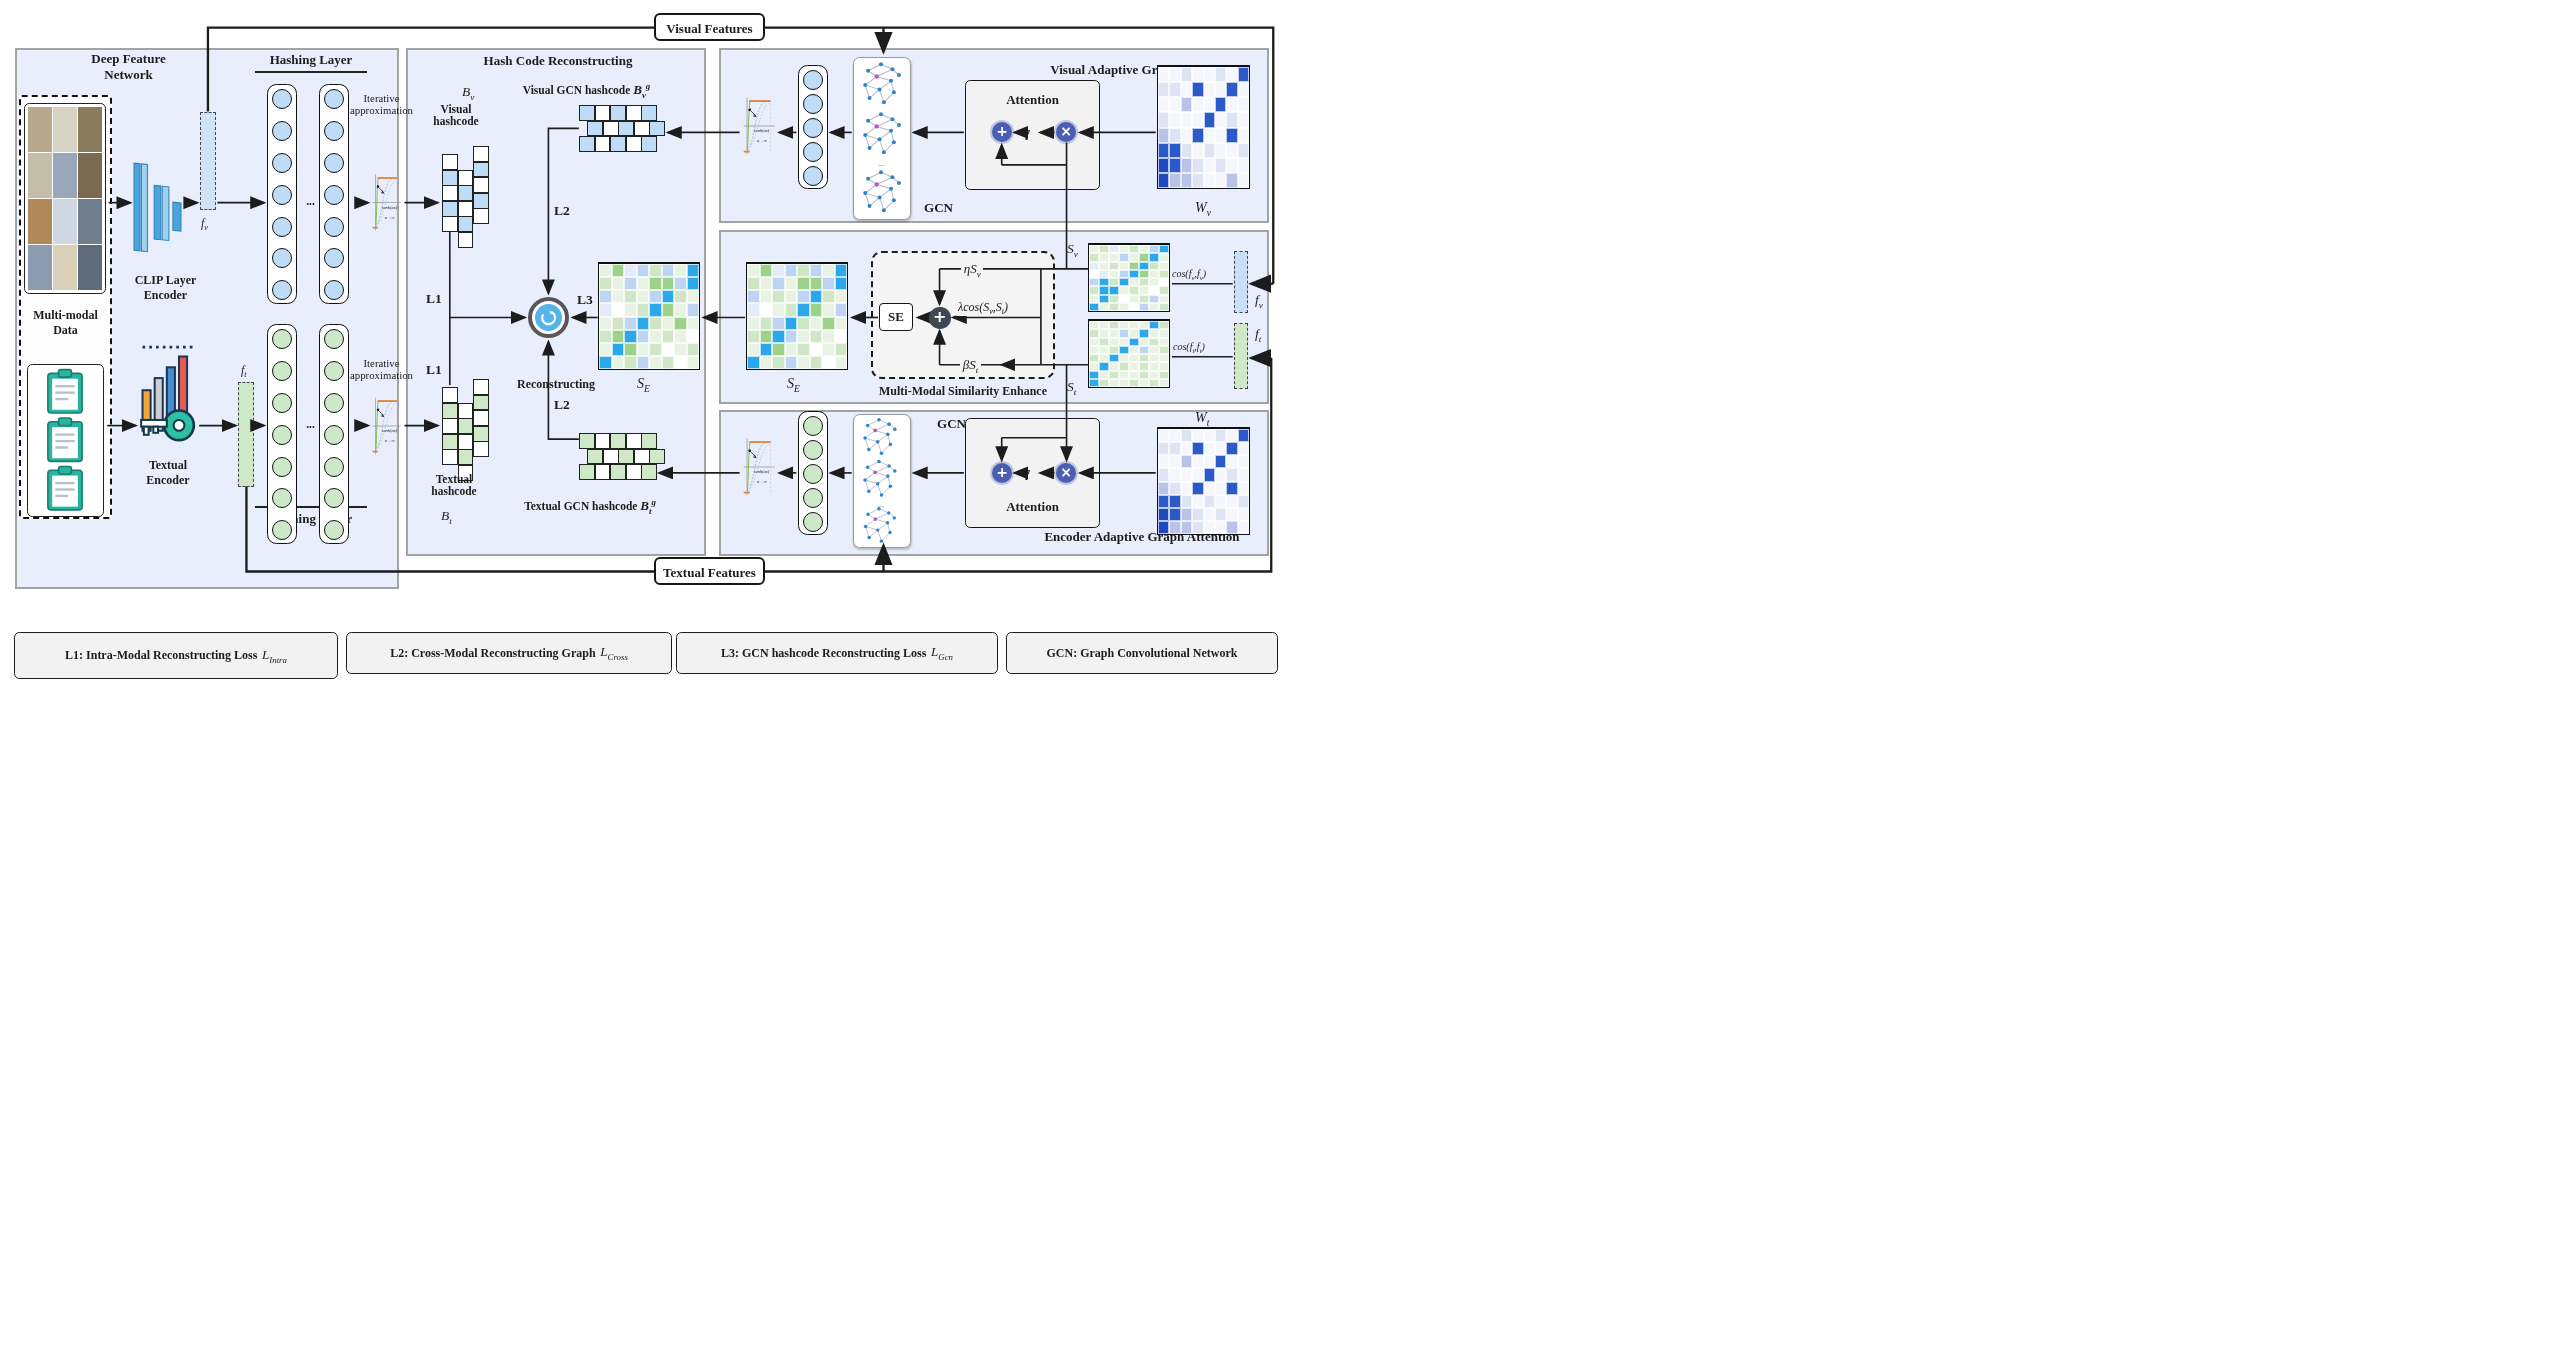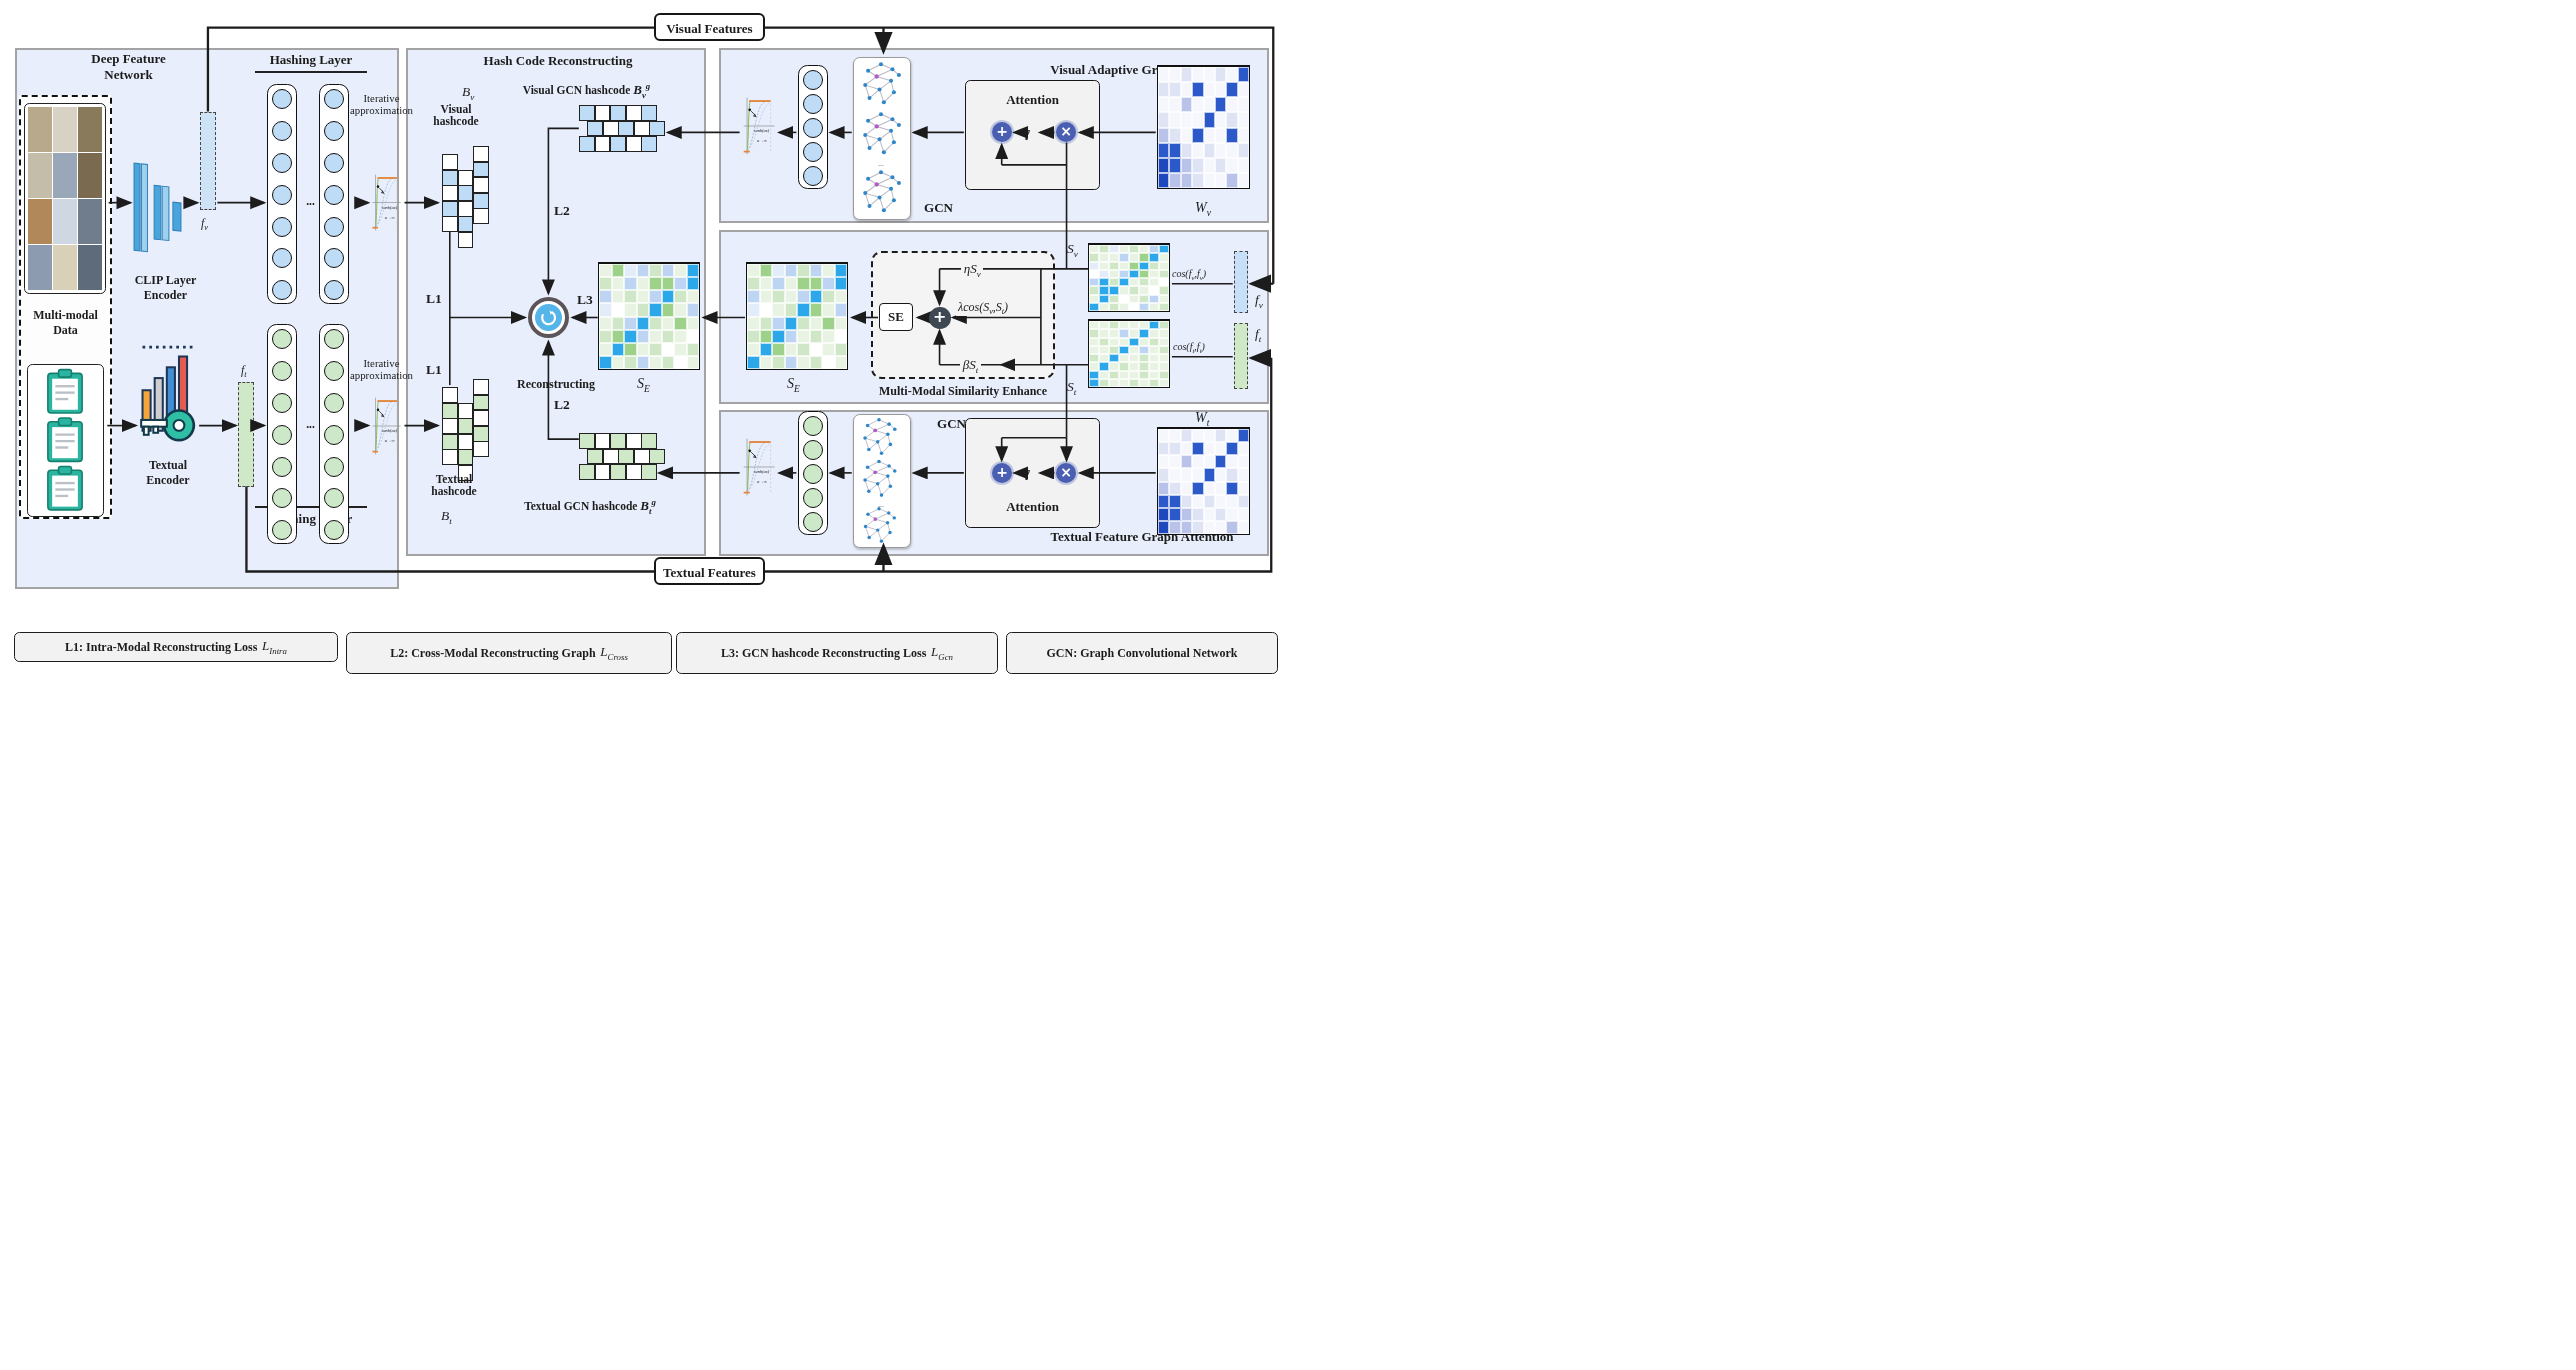--- a/index.html
+++ b/index.html
@@ -791,21 +791,21 @@
   <div class="math abs z30" style="left:1067px;top:379px;font-size:13.5px;">S<sub>t</sub></div>
 
   <div class="math abs z30" style="left:1172px;top:268px;font-size:10px;">cos(f<sub>v</sub>,f<sub>v</sub>)</div>
   <div class="math abs z30" style="left:1173px;top:341px;font-size:10px;">cos(f<sub>t</sub>,f<sub>t</sub>)</div>
 
   <div class="featvec z30" style="left:1234px;top:251px;width:14px;height:62px;background:#c7e0f8;"></div>
   <div class="math abs z30" style="left:1255px;top:292px;font-size:13.5px;">f<sub>v</sub></div>
   <div class="featvec z30" style="left:1234px;top:323px;width:14px;height:66px;background:#cfe8c8;"></div>
   <div class="math abs z30" style="left:1255px;top:326px;font-size:13.5px;">f<sub>t</sub></div>
 
-  <div class="ttl abs z30" style="left:1000px;top:529px;width:284px;">Textual Feature Graph Attention</div>
+  <div class="ttl abs z30" style="left:1000px;top:529px;width:284px;">Encoder Adaptive Graph Attention</div>
   <div class="abs z30 tanhplot" style="left:741px;top:436px;width:35px;height:62px;">
   <svg width="100%" height="100%" viewBox="0 0 52 92" preserveAspectRatio="none">
     <line x1="9" y1="4" x2="9" y2="88" stroke="#8a8a8a" stroke-width="1"></line>
     <line x1="4" y1="46" x2="50" y2="46" stroke="#8a8a8a" stroke-width="1"></line>
     <line x1="44" y1="8" x2="44" y2="84" stroke="#bbb" stroke-width="0.8" stroke-dasharray="3 3"></line>
     <path d="M9,83 C11,83 11,9 14,9 L43,9" stroke="#7ab648" stroke-width="1.4" fill="none"></path>
     <path d="M9,82 C19,80 21,12 36,10" stroke="#8aa7c4" stroke-width="1" fill="none" stroke-dasharray="3 2"></path>
     <path d="M9,81 C23,78 27,16 43,12" stroke="#a9c4de" stroke-width="1" fill="none" stroke-dasharray="3 2"></path>
     <line x1="12" y1="9" x2="44" y2="9" stroke="#e8833a" stroke-width="2.6"></line>
     <line x1="4" y1="84" x2="13" y2="84" stroke="#e8833a" stroke-width="2.6"></line>
@@ -899,21 +899,21 @@
       <div style="background: rgb(185, 195, 233);"></div>
       <div style="background: rgb(185, 195, 233);"></div>
       <div style="background: rgb(223, 228, 245);"></div>
       <div style="background: rgb(245, 247, 252);"></div>
       <div style="background: rgb(245, 247, 252);"></div>
       <div style="background: rgb(185, 195, 233);"></div>
       <div style="background: rgb(245, 247, 252);"></div>
     </div>
   <div class="math abs z30" style="left:1195px;top:410px;font-size:14px;">W<sub>t</sub></div>
 
-  <div class="leg" style="left:14px;top:632px;width:324px;height:30px;">
+  <div class="leg" style="left:14px;top:632px;width:324px;height:47px;">
     <span>L1: Intra-Modal Reconstructing Loss</span>
       <span class="math">L<sub>Intra</sub></span>
   </div>
   <div class="leg" style="left:346px;top:632px;width:326px;height:42px;">
     <span>L2: Cross-Modal Reconstructing Graph</span>
       <span class="math">L<sub>Cross</sub></span>
   </div>
   <div class="leg" style="left:676px;top:632px;width:322px;height:42px;">
     <span>L3: GCN hashcode Reconstructing Loss</span>
       <span class="math">L<sub>Gcn</sub></span>

